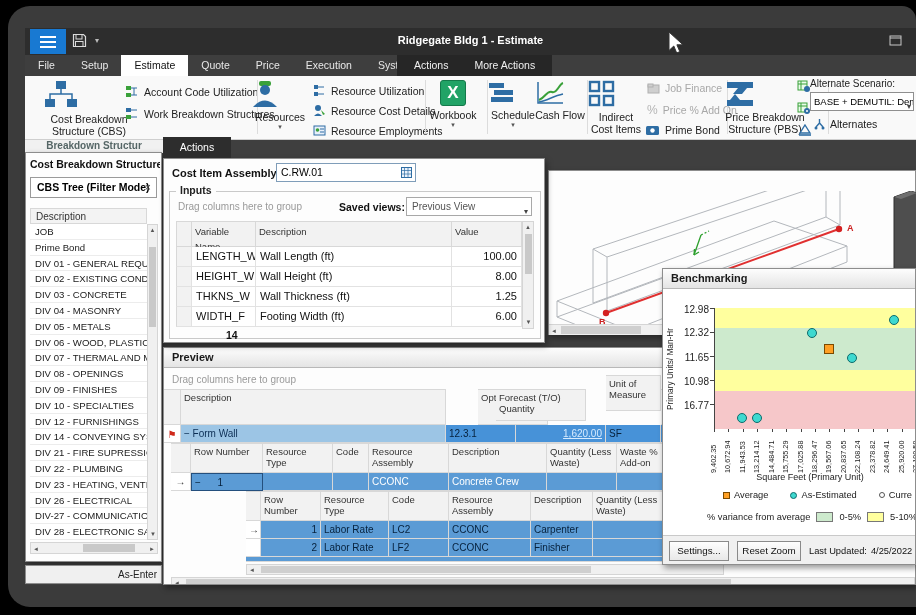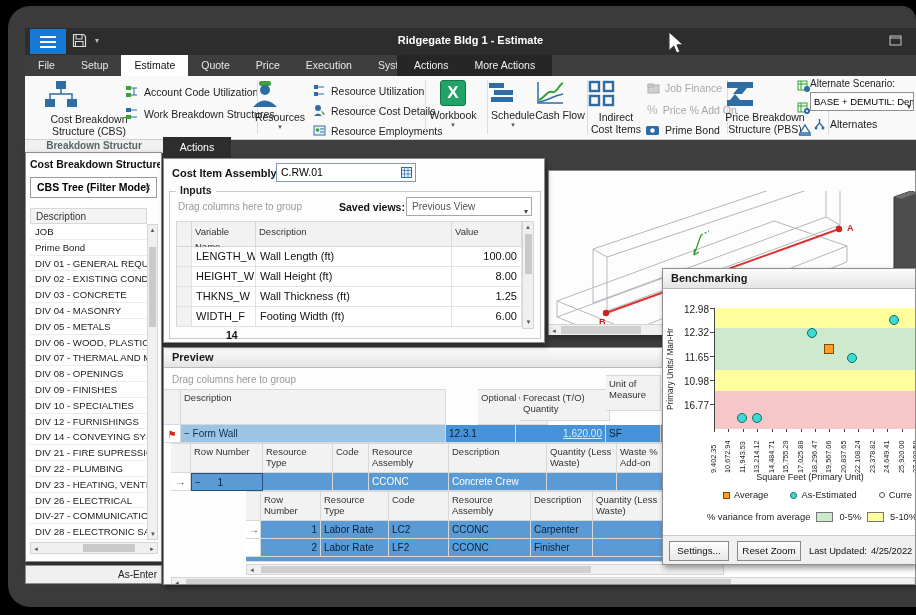--- a/index.html
+++ b/index.html
@@ -531,21 +531,21 @@
   </div>
 </div>
 
 <div class="panel" id="preview-panel">
   <div class="panel-header">Preview</div>
   <div id="pv-hint" class="drag-hint">Drag columns here to group</div>
   <div id="pv-grid">
       <div class="gcell gh" style="left: 0px; top: 41px; width: 17px; height: 36px;"></div>
       <div class="gcell gh" style="left: 17px; top: 41px; width: 265px; height: 36px;">Description</div>
       <div class="gcell gh" style="left: 282px; top: 41px; width: 70px; height: 36px; margin-left: 32px;">Optional Code</div>
-      <div class="gcell gh" style="left: 356px; top: 41px; width: 90px; height: 32px;">Forecast (T/O) Quantity</div>
+      <div class="gcell gh" style="left: 332px; top: 41px; width: 90px; height: 32px;">Forecast (T/O) Quantity</div>
       <div class="gcell gh" style="left: 442px; top: 27px; width: 55px; height: 36px;">Unit of Measure</div>
       <div class="gcell gh" style="left: 497px; top: 41px; width: 88px; height: 36px;">Unit Cost</div>
       <div class="gcell gh" style="left: 585px; top: 41px; width: 166px; height: 36px;"></div>
       <div class="gcell " style="left: 0px; top: 77px; width: 17px; height: 18px; color: rgb(207, 42, 28); font-size: 10px; line-height: 15px; text-align: center; background: rgb(255, 255, 255);">⚑</div>
       <div class="gcell " style="left: 17px; top: 77px; width: 265px; height: 18px; background: rgb(156, 197, 229); color: rgb(11, 46, 85); line-height: 14px; font-size: 10px;">−  Form Wall</div>
       <div class="gcell rowblue" style="left: 282px; top: 77px; width: 70px; height: 18px; line-height: 14px; font-size: 10px;">12.3.1</div>
       <div class="gcell rowblue lnk" style="left: 352px; top: 77px; width: 90px; height: 18px; line-height: 14px; font-size: 10px; text-align: right;">1,620.00</div>
       <div class="gcell rowblue" style="left: 442px; top: 77px; width: 55px; height: 18px; line-height: 14px; font-size: 10px;">SF</div>
       <div class="gcell rowblue" style="left: 497px; top: 77px; width: 88px; height: 18px; line-height: 14px; font-size: 10px;">$3.8</div>
       <div class="gcell rowblue" style="left: 585px; top: 77px; width: 166px; height: 18px;"></div>

